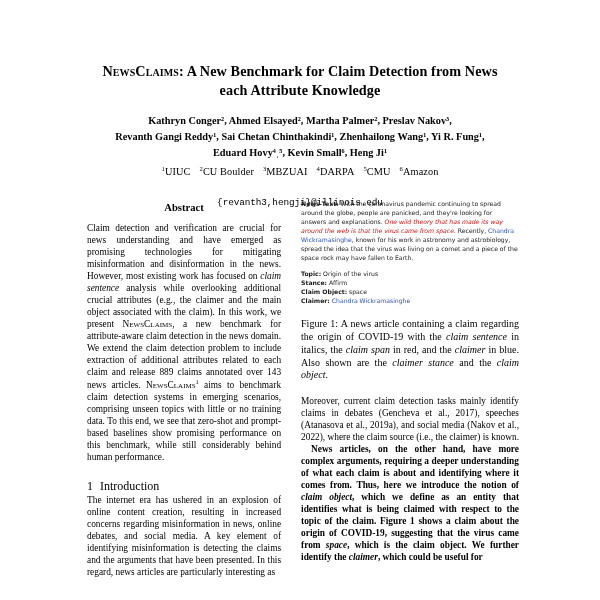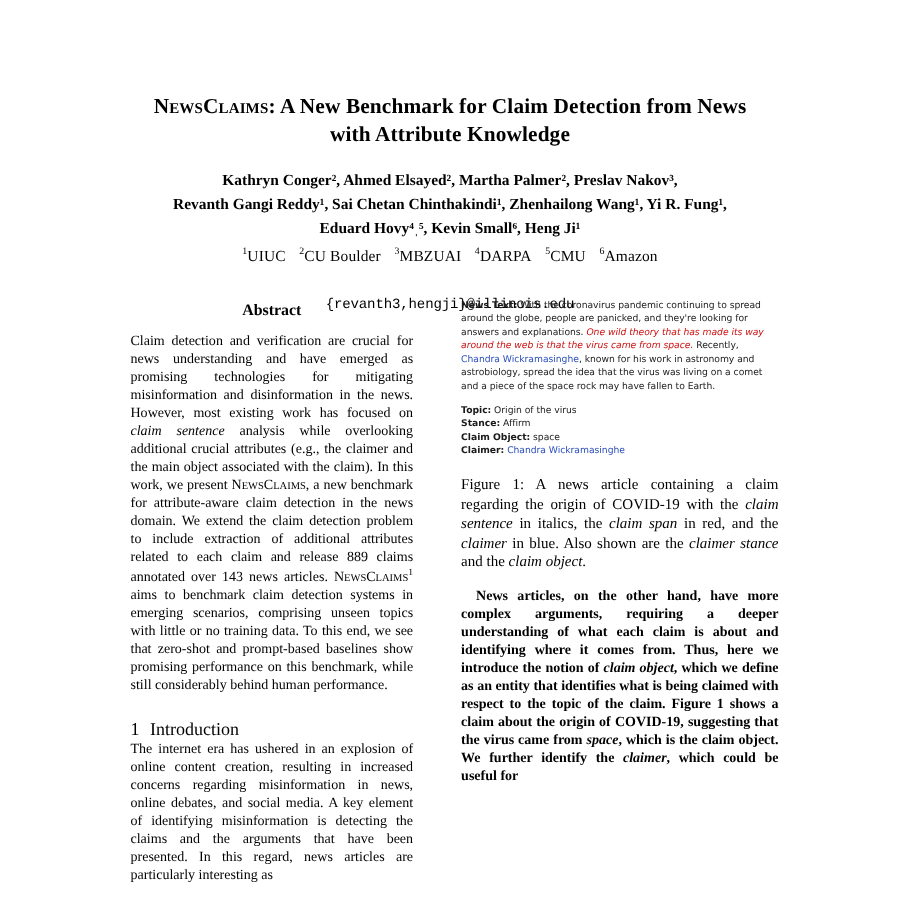--- a/index.html
+++ b/index.html
@@ -64,21 +64,21 @@
   }
 
   
   .columns {
     position: absolute;
     top: 200px;
     left: 0;
     width: 600px;
     height: 400px;
     display: flex;
-    gap: 12px;
+    gap: 0;
   }
   .col {
     width: 300px;
     box-sizing: border-box;
   }
   .col-left  { padding: 0 18px 0 87px; }
   .col-right { padding: 0 81px 0 0; margin-left: 2px; }
 
   .sec-abstract-head {
     font-size: 10.6px;
@@ -141,21 +141,21 @@
   .para-gap { margin-top: 1px; font-weight: bold; }
 </style>
 </head>
 <body>
 
 <div class="page">
 
   <div class="titleblock">
     <div class="paper-title">
       <span class="smallcaps">NewsClaims</span><span>: A New Benchmark for Claim Detection from News</span><br>
-      <span>with Attribute Knowledge</span>
+      <span>each Attribute Knowledge</span>
     </div>
 
     <div class="authors">
       <div>Kathryn Conger², Ahmed Elsayed², Martha Palmer², Preslav Nakov³,</div>
       <div>Revanth Gangi Reddy¹, Sai Chetan Chinthakindi¹, Zhenhailong Wang¹, Yi R. Fung¹,</div>
       <div>Eduard Hovy⁴ˌ⁵, Kevin Small⁶, Heng Ji¹</div>
     </div>
 
     <div class="affil">
       <span><sup>1</sup><span>UIUC</span></span><span class="sep"></span><span><sup>2</sup><span>CU Boulder</span></span><span class="sep"></span><span><sup>3</sup><span>MBZUAI</span></span><span class="sep"></span><span><sup>4</sup><span>DARPA</span></span><span class="sep"></span><span><sup>5</sup><span>CMU</span></span><span class="sep"></span><span><sup>6</sup><span>Amazon</span></span>
@@ -189,18 +189,19 @@
             <div><span class="lbl">Topic:</span><span> Origin of the virus</span></div>
             <div><span class="lbl">Stance:</span><span> Affirm</span></div>
             <div><span class="lbl">Claim Object:</span><span> space</span></div>
             <div><span class="lbl">Claimer:</span><span class="attr-val-blue"> Chandra Wickramasinghe</span></div>
           </div>
         </div>
 
         <p class="figure-caption"><span>Figure 1: A news article containing a claim regarding the origin of COVID-19 with the </span><span class="it">claim sentence</span><span> in italics, the </span><span class="it">claim span</span><span> in red, and the </span><span class="it">claimer</span><span> in blue. Also shown are the </span><span class="it">claimer stance</span><span> and the </span><span class="it">claim object</span><span>.</span></p>
       </div>
 
+      <p class="body-text after-figure">Moreover, current claim detection tasks mainly identify claims in debates (Gencheva et al., 2017), speeches (Atanasova et al., 2019a), and social media (Nakov et al., 2022), where the claim source (i.e., the claimer) is known.</p>
 
       <p class="body-text indent para-gap"><span>News articles, on the other hand, have more complex arguments, requiring a deeper understanding of what each claim is about and identifying where it comes from. Thus, here we introduce the notion of </span><span class="it">claim object</span><span>, which we define as an entity that identifies what is being claimed with respect to the topic of the claim. Figure 1 shows a claim about the origin of COVID-19, suggesting that the virus came from </span><span class="it">space</span><span>, which is the claim object. We further identify the </span><span class="it">claimer</span><span>, which could be useful for</span></p>
 
     </div>
   </div>
 </div>
 
 </body></html>

